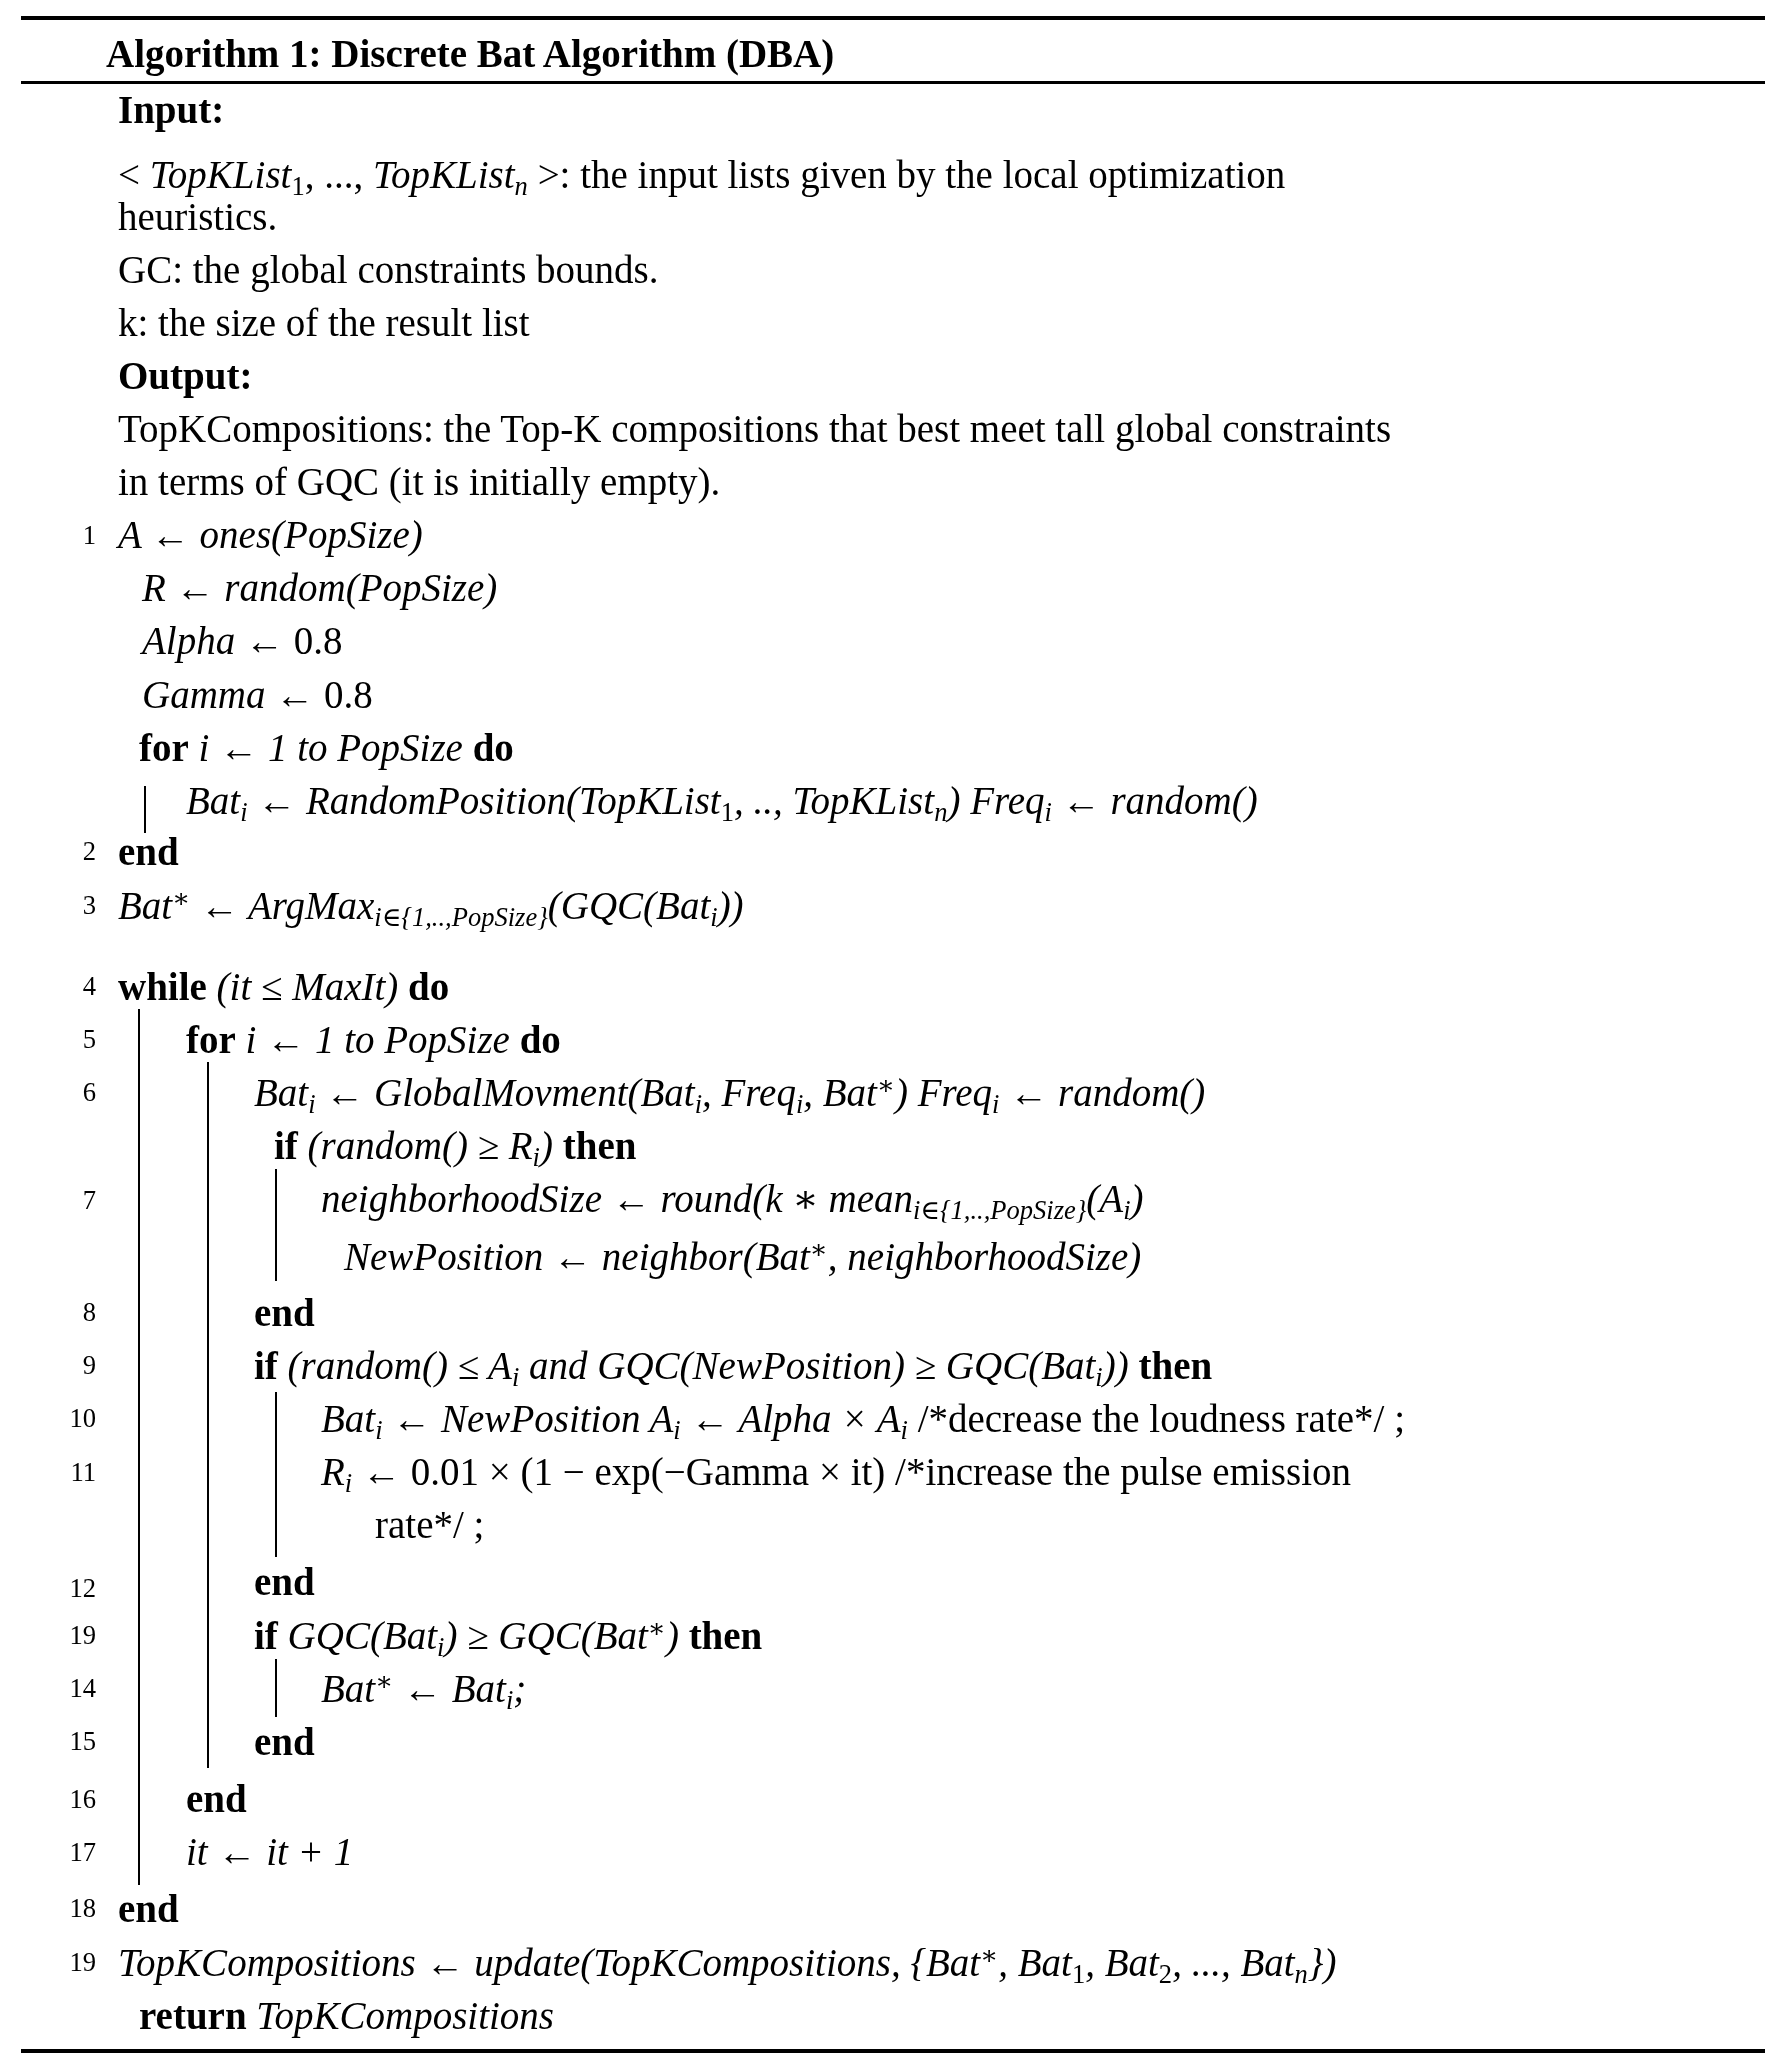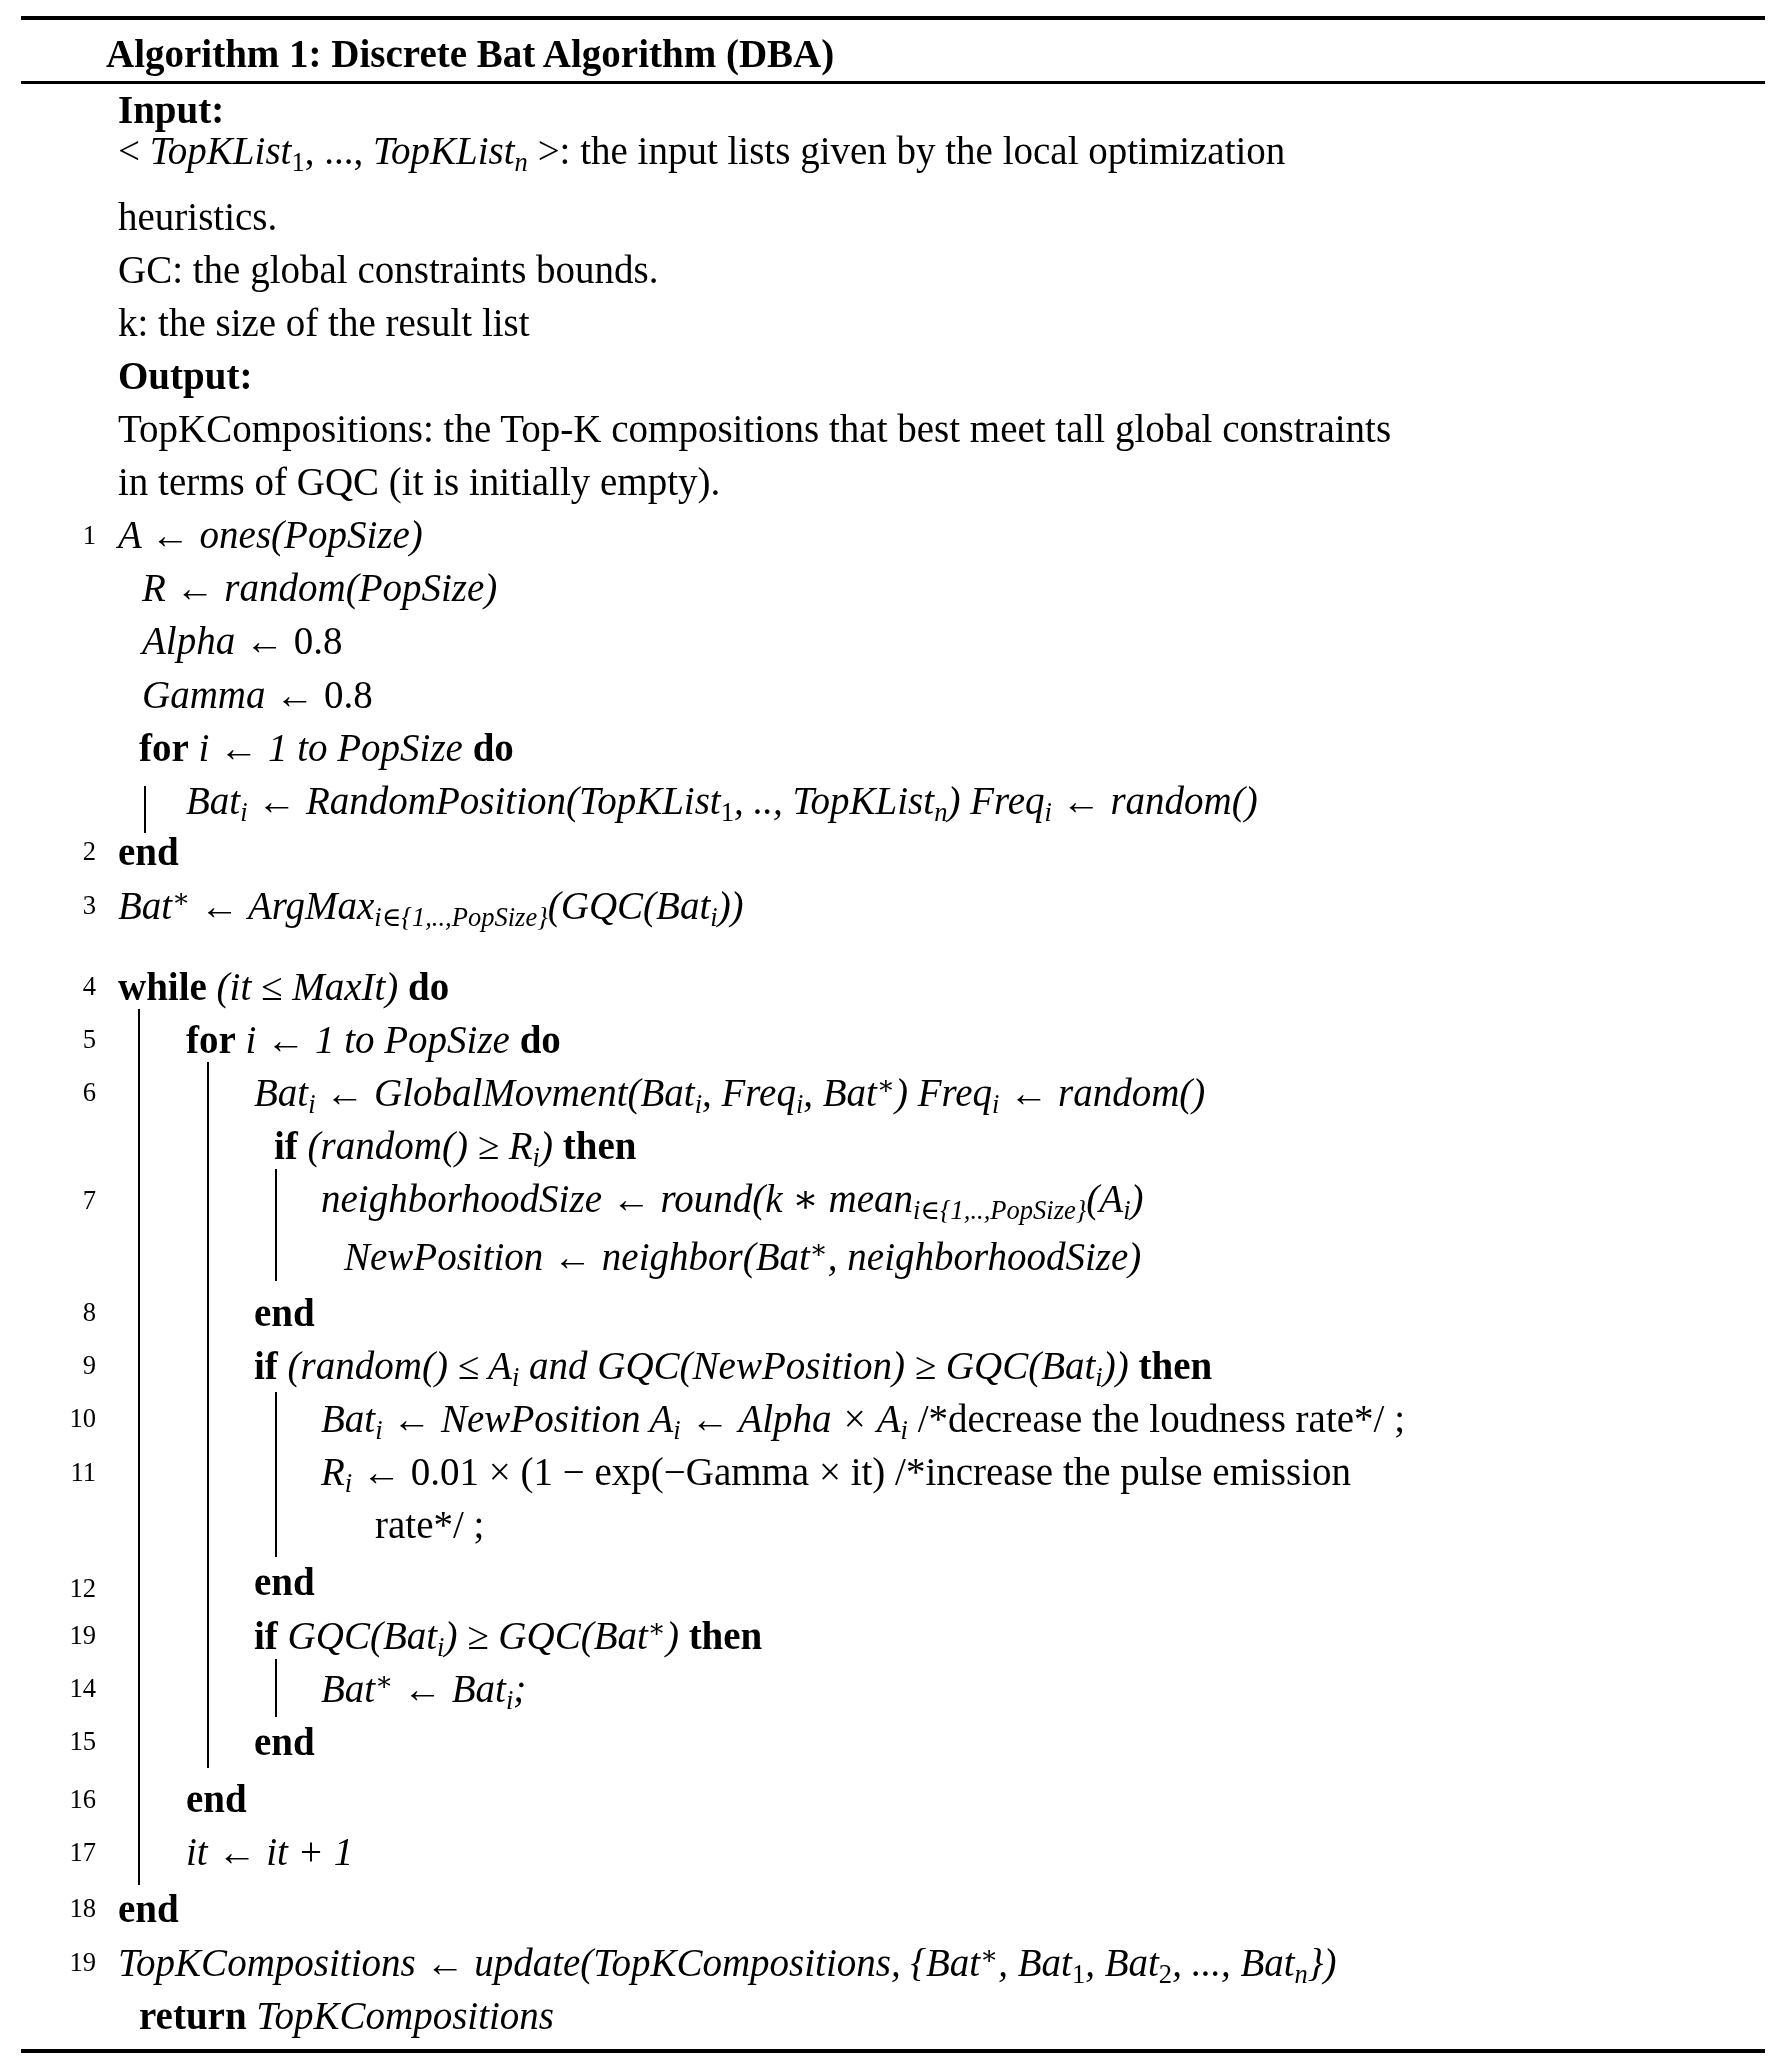--- a/index.html
+++ b/index.html
@@ -17,21 +17,21 @@
 </head>
 <body>
 
 <div class="rule" style="top:16px;height:4.2px;"></div>
 <div class="rule" style="top:81px;height:3.2px;"></div>
 <div class="rule" style="top:2049px;height:4.2px;"></div>
 
 <div class="line b" style="left:70px;top:34px;margin-left:36px;">Algorithm 1: Discrete Bat Algorithm (DBA)</div>
 
 <div class="line b" style="left:118px;top:90px;">Input:</div>
-<div class="line" style="left:118px;top:131px;">
+<div class="line" style="left:118px;top:155px;">
   <span>&lt; </span><span class="i">TopKList</span><sub>1</sub><span>, ..., </span><span class="i">TopKList</span><sub class="i">n</sub><span> &gt;: the input lists given by the local optimization</span>
 </div>
 <div class="line" style="left:118px;top:197px;">heuristics.</div>
 <div class="line" style="left:118px;top:250px;">GC: the global constraints bounds.</div>
 <div class="line" style="left:118px;top:303px;">k: the size of the result list</div>
 
 <div class="line b" style="left:118px;top:356px;">Output:</div>
 <div class="line" style="left:118px;top:409px;">TopKCompositions: the Top-K compositions that best meet tall global constraints</div>
 <div class="line" style="left:118px;top:462px;">in terms of GQC (it is initially empty).</div>
 

